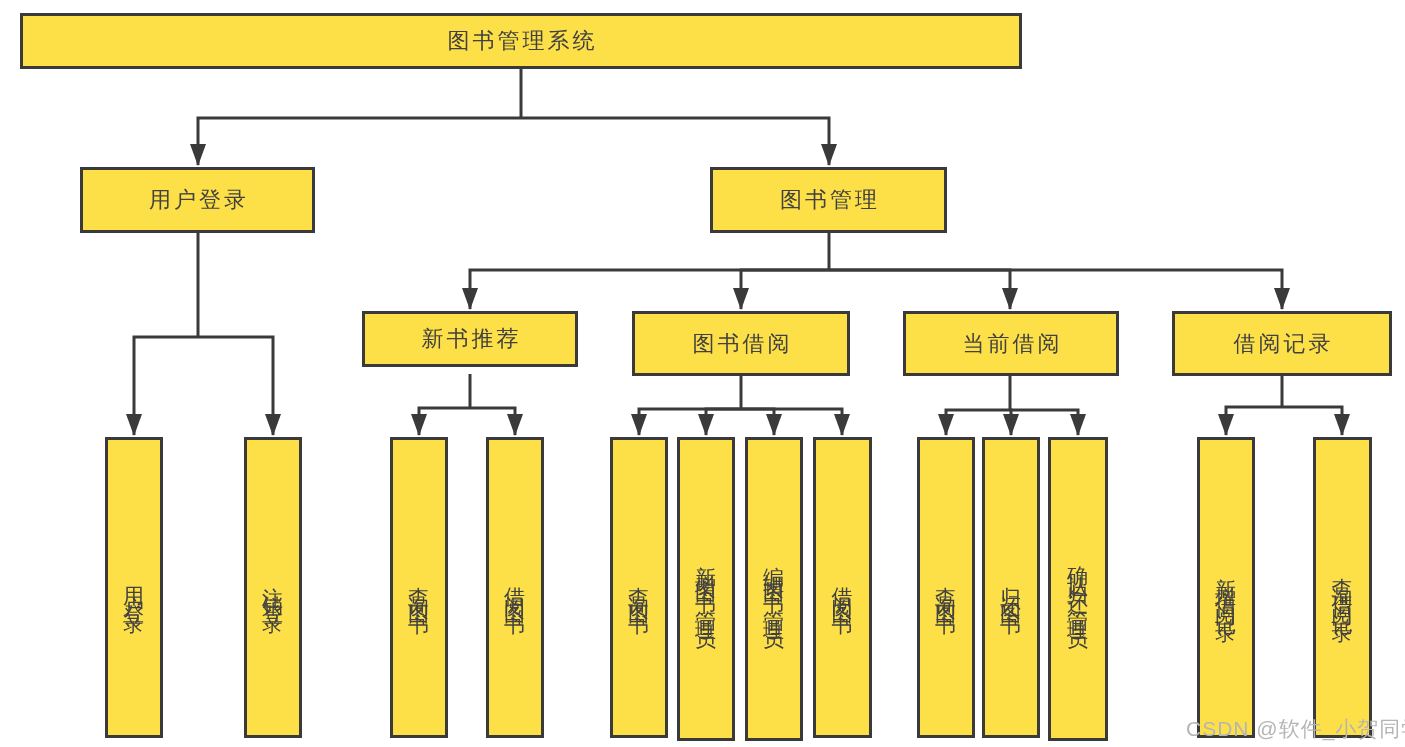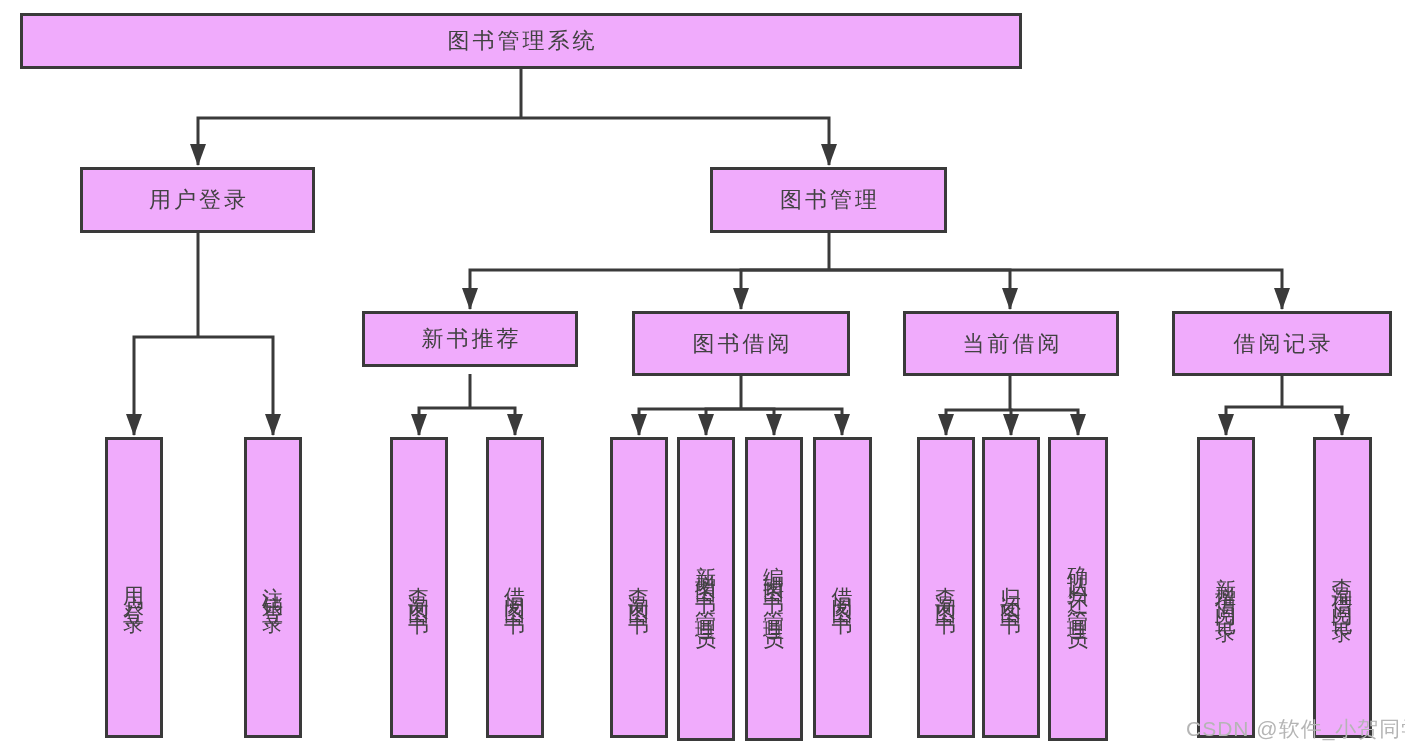--- a/index.html
+++ b/index.html
@@ -29,21 +29,21 @@
     pointer-events: none;
   }
   #wires path {
     fill: none;
     stroke: var(--line);
     stroke-width: 3;
   }
   .box {
     position: absolute;
     box-sizing: border-box;
-    background: #f0abfc;
+    background: #fde047;
     border: 3px solid var(--line);
     display: flex;
     align-items: center;
     justify-content: center;
     z-index: 2;
   }
   .hlabel {
     font-size: 22px;
     letter-spacing: 3px;
     white-space: nowrap;

